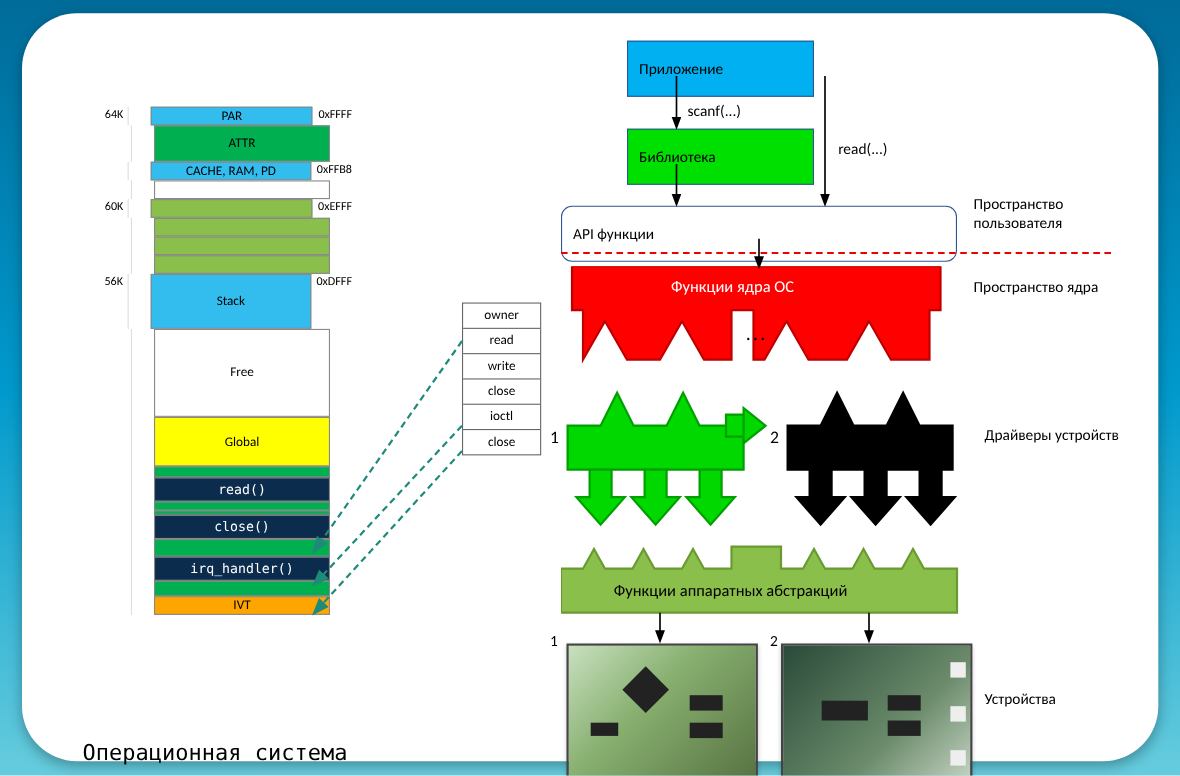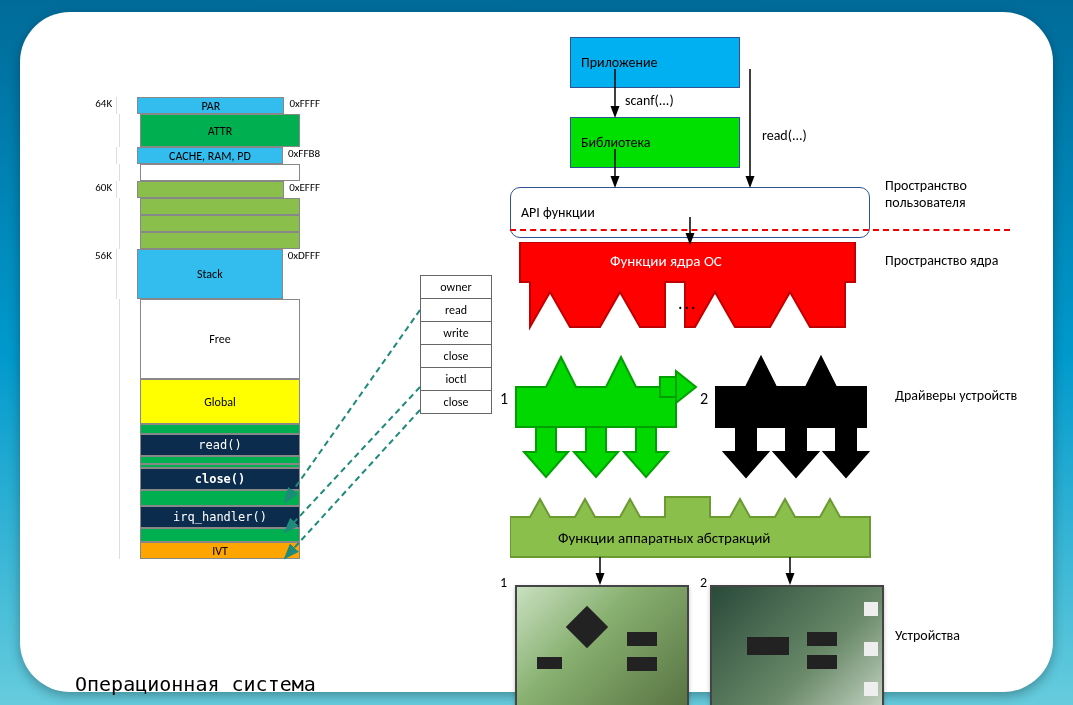--- a/index.html
+++ b/index.html
@@ -224,21 +224,21 @@
         <div class="mm-left"></div>
         <div class="mm-right"></div>
       </div>
       <div class="mm-row">
         <div class="mm-left"></div>
         <div class="mm-cell c-green" style="height: 4px;"></div>
         <div class="mm-right"></div>
       </div>
       <div class="mm-row">
         <div class="mm-left"></div>
-        <div class="mm-cell c-navy" style="height: 22px; font-weight: bold;">close()</div>
+        <div class="mm-cell c-navy" style="height: 22px;">close()</div>
         <div class="mm-right"></div>
       </div>
       <div class="mm-row">
         <div class="mm-left"></div>
         <div class="mm-cell c-green" style="height: 16px;"></div>
         <div class="mm-right"></div>
       </div>
       <div class="mm-row">
         <div class="mm-left"></div>
         <div class="mm-cell c-navy" style="height: 22px;">irq_handler()</div>

